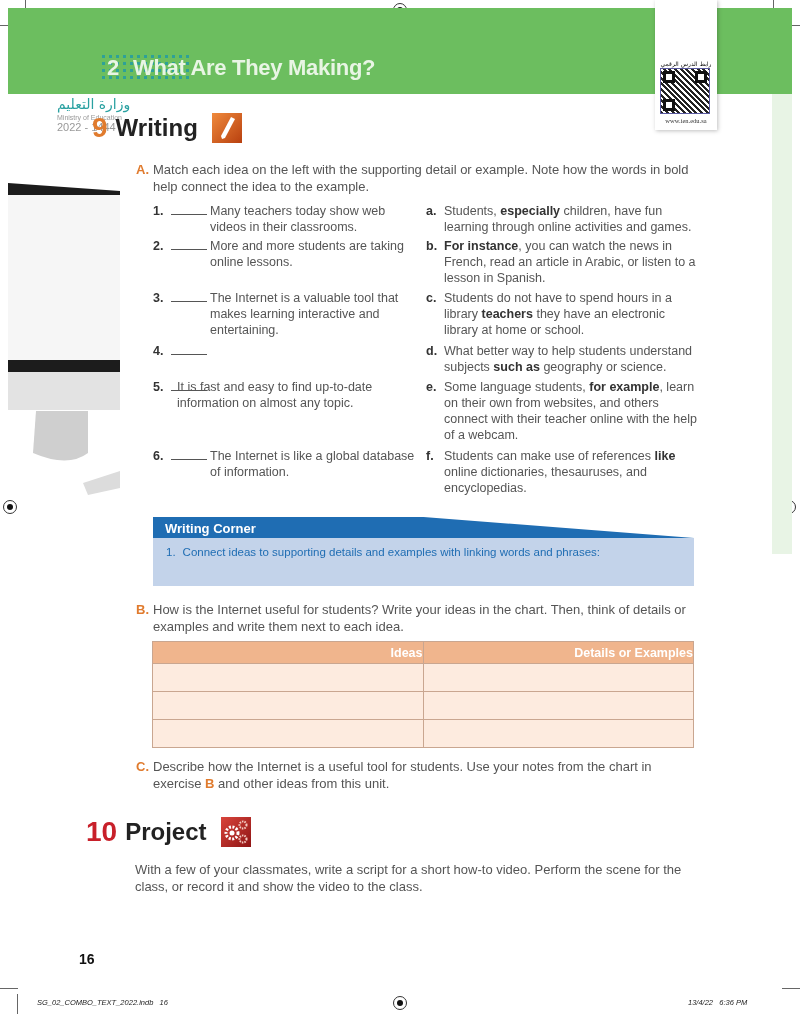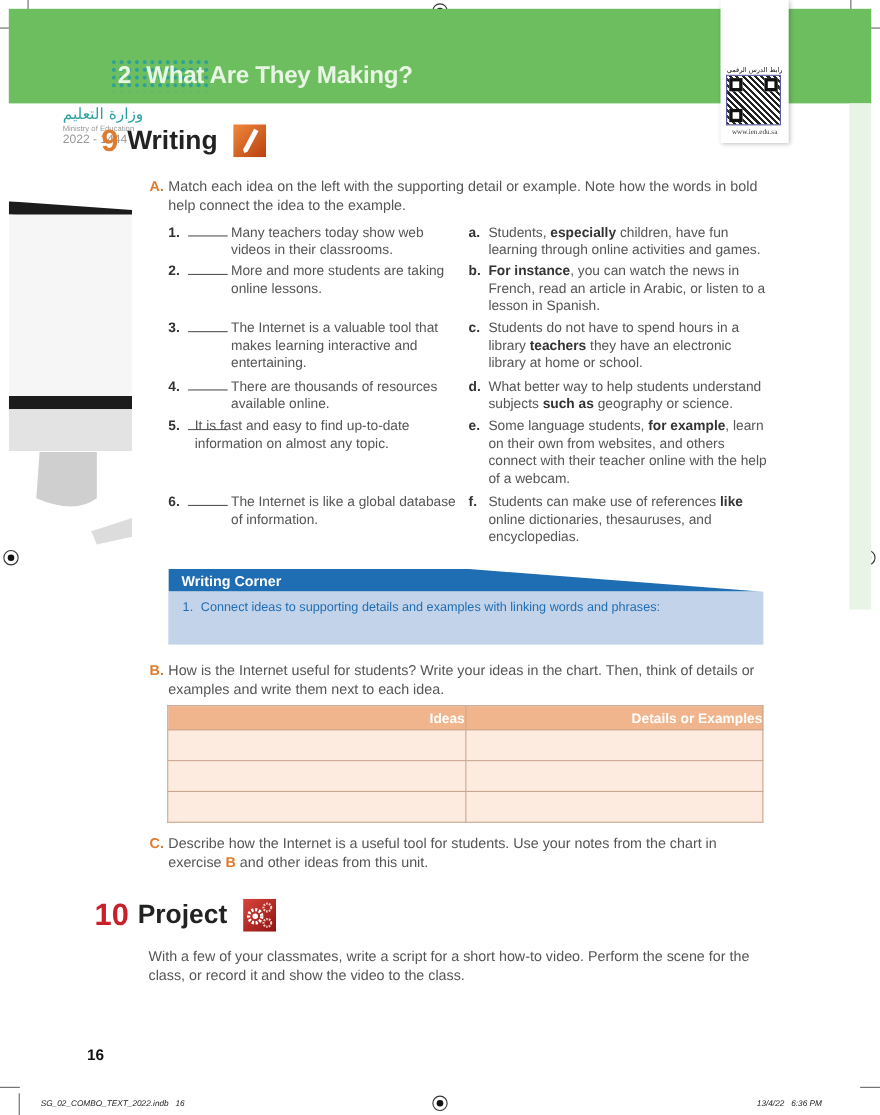--- a/index.html
+++ b/index.html
@@ -147,21 +147,20 @@
   <span class="t" style="width:200px;">More and more students are taking online lessons.</span>
 </div>
 <div class="match-left" style="top:290px;">
   <span class="n">3.</span>
   <span class="blank"></span>
   <span class="t" style="width:195px;">The Internet is a valuable tool that makes learning interactive and entertaining.</span>
 </div>
 <div class="match-left" style="top:343px;">
   <span class="n">4.</span>
   <span class="blank"></span>
-  <span class="t" style="width:200px;">There are thousands of resources available online.</span>
 </div>
 <div class="match-left" style="top:379px;">
   <span class="n">5.</span>
   <span class="blank"></span>
   <span class="t" style="width:200px;margin-left:24px;">It is fast and easy to find up-to-date information on almost any topic.</span>
 </div>
 <div class="match-left" style="top:448px;">
   <span class="n">6.</span>
   <span class="blank"></span>
   <span class="t" style="width:210px;">The Internet is like a global database of information.</span>

